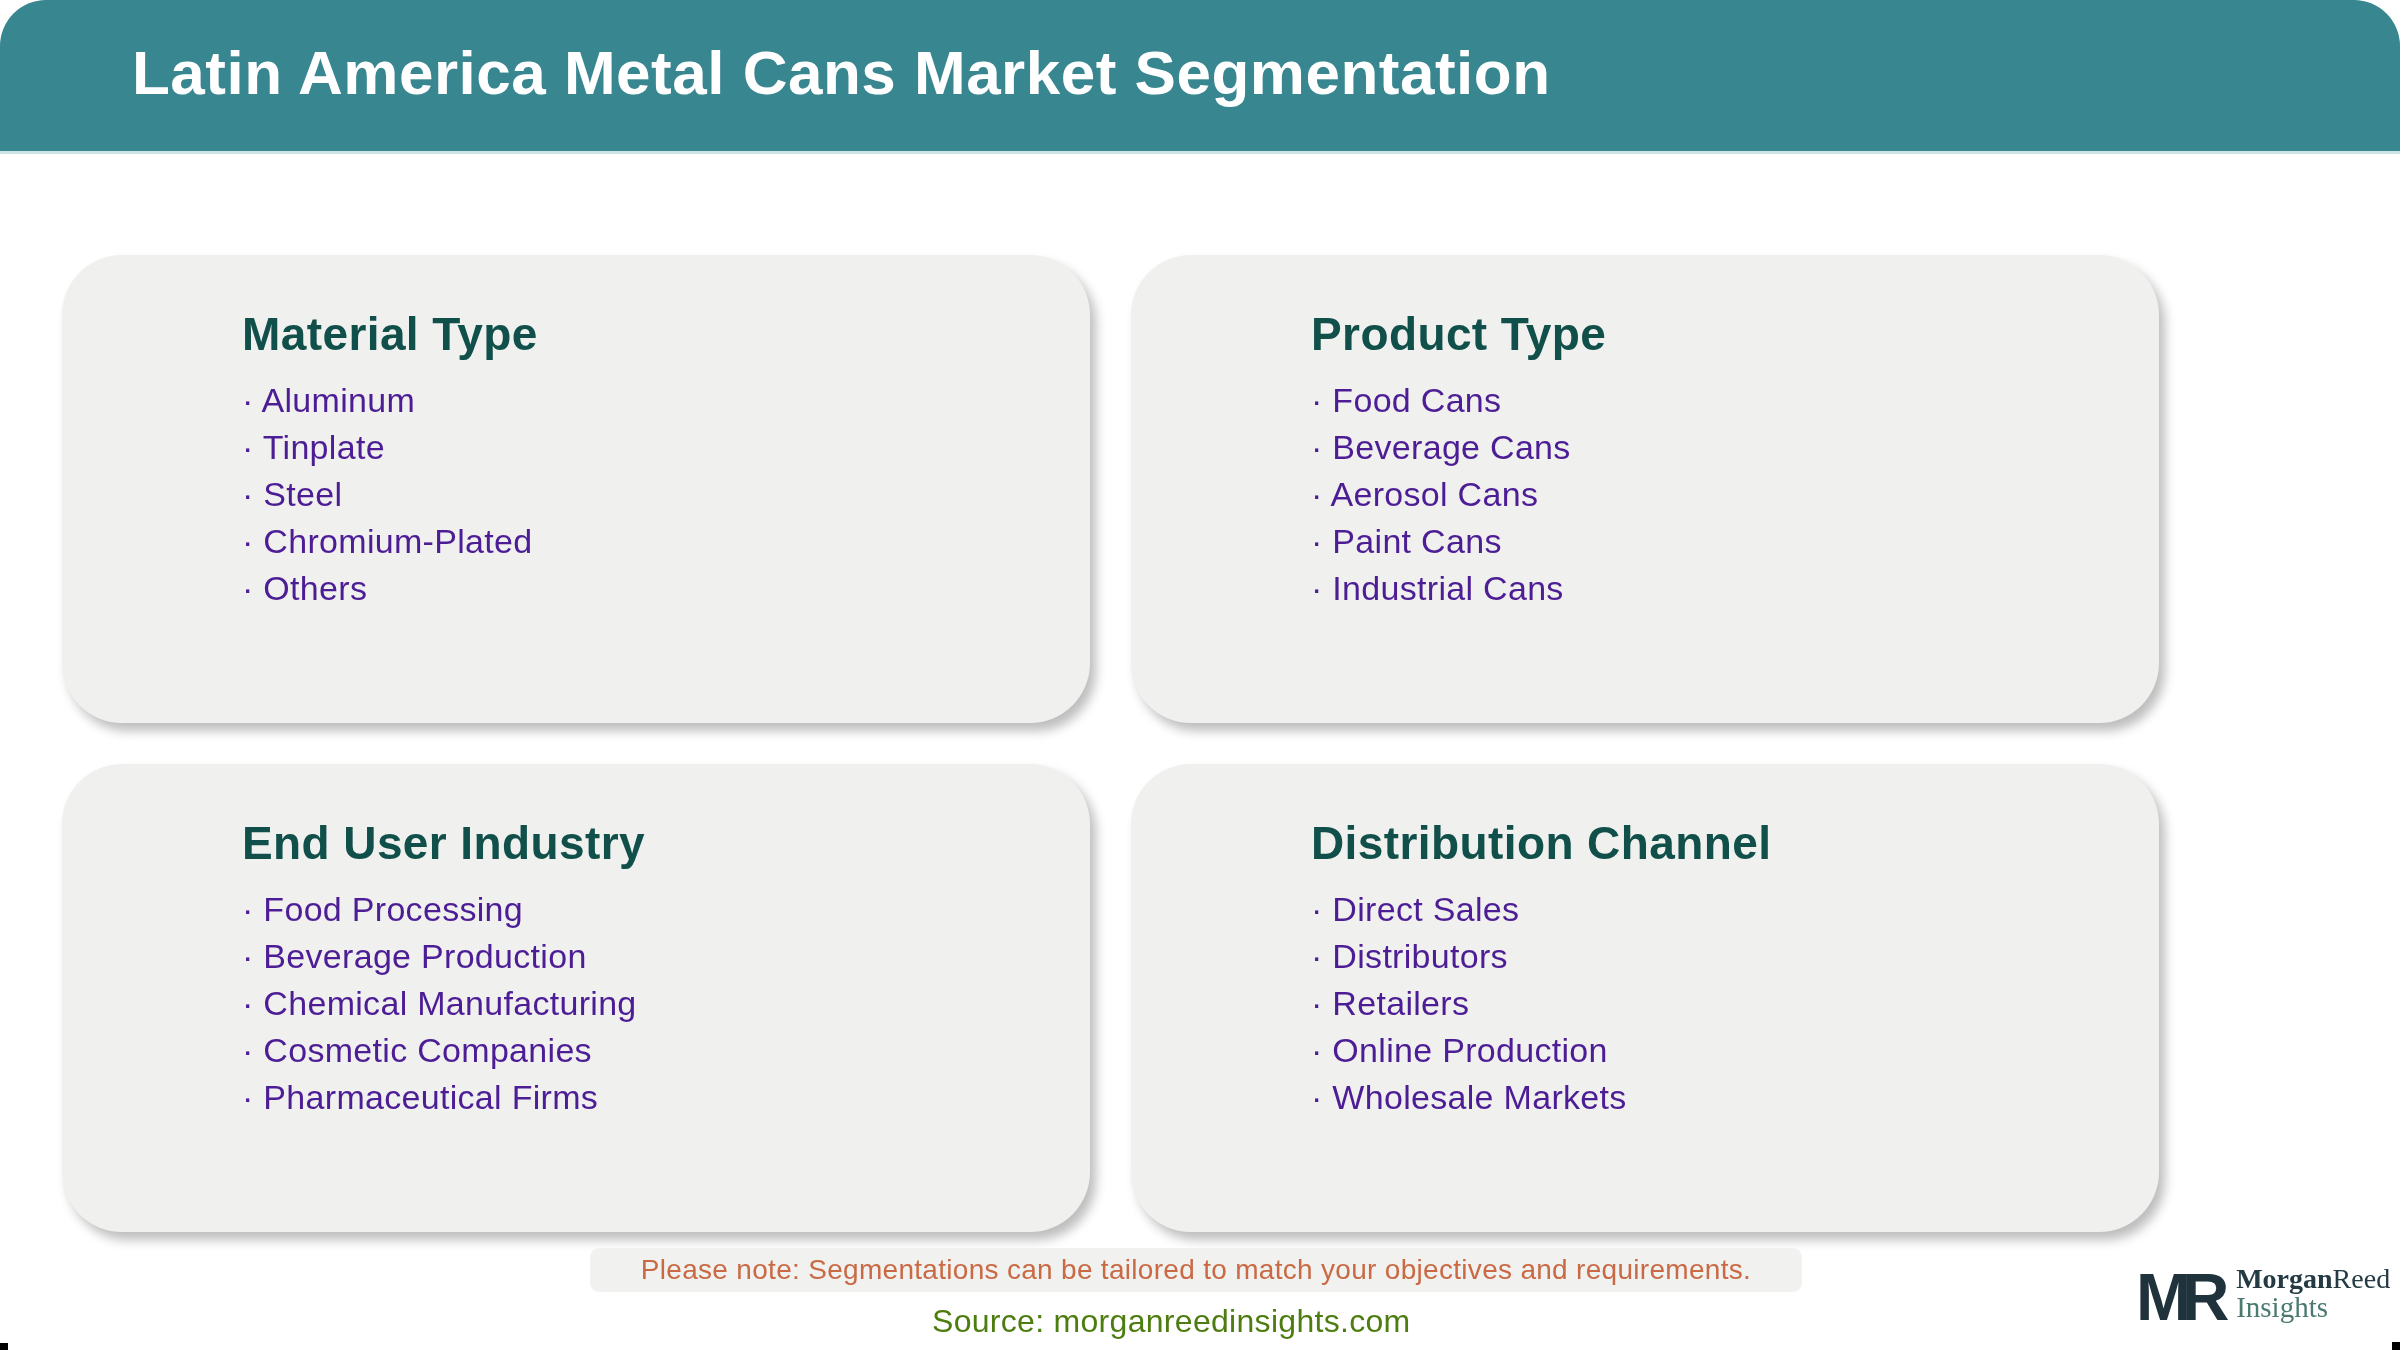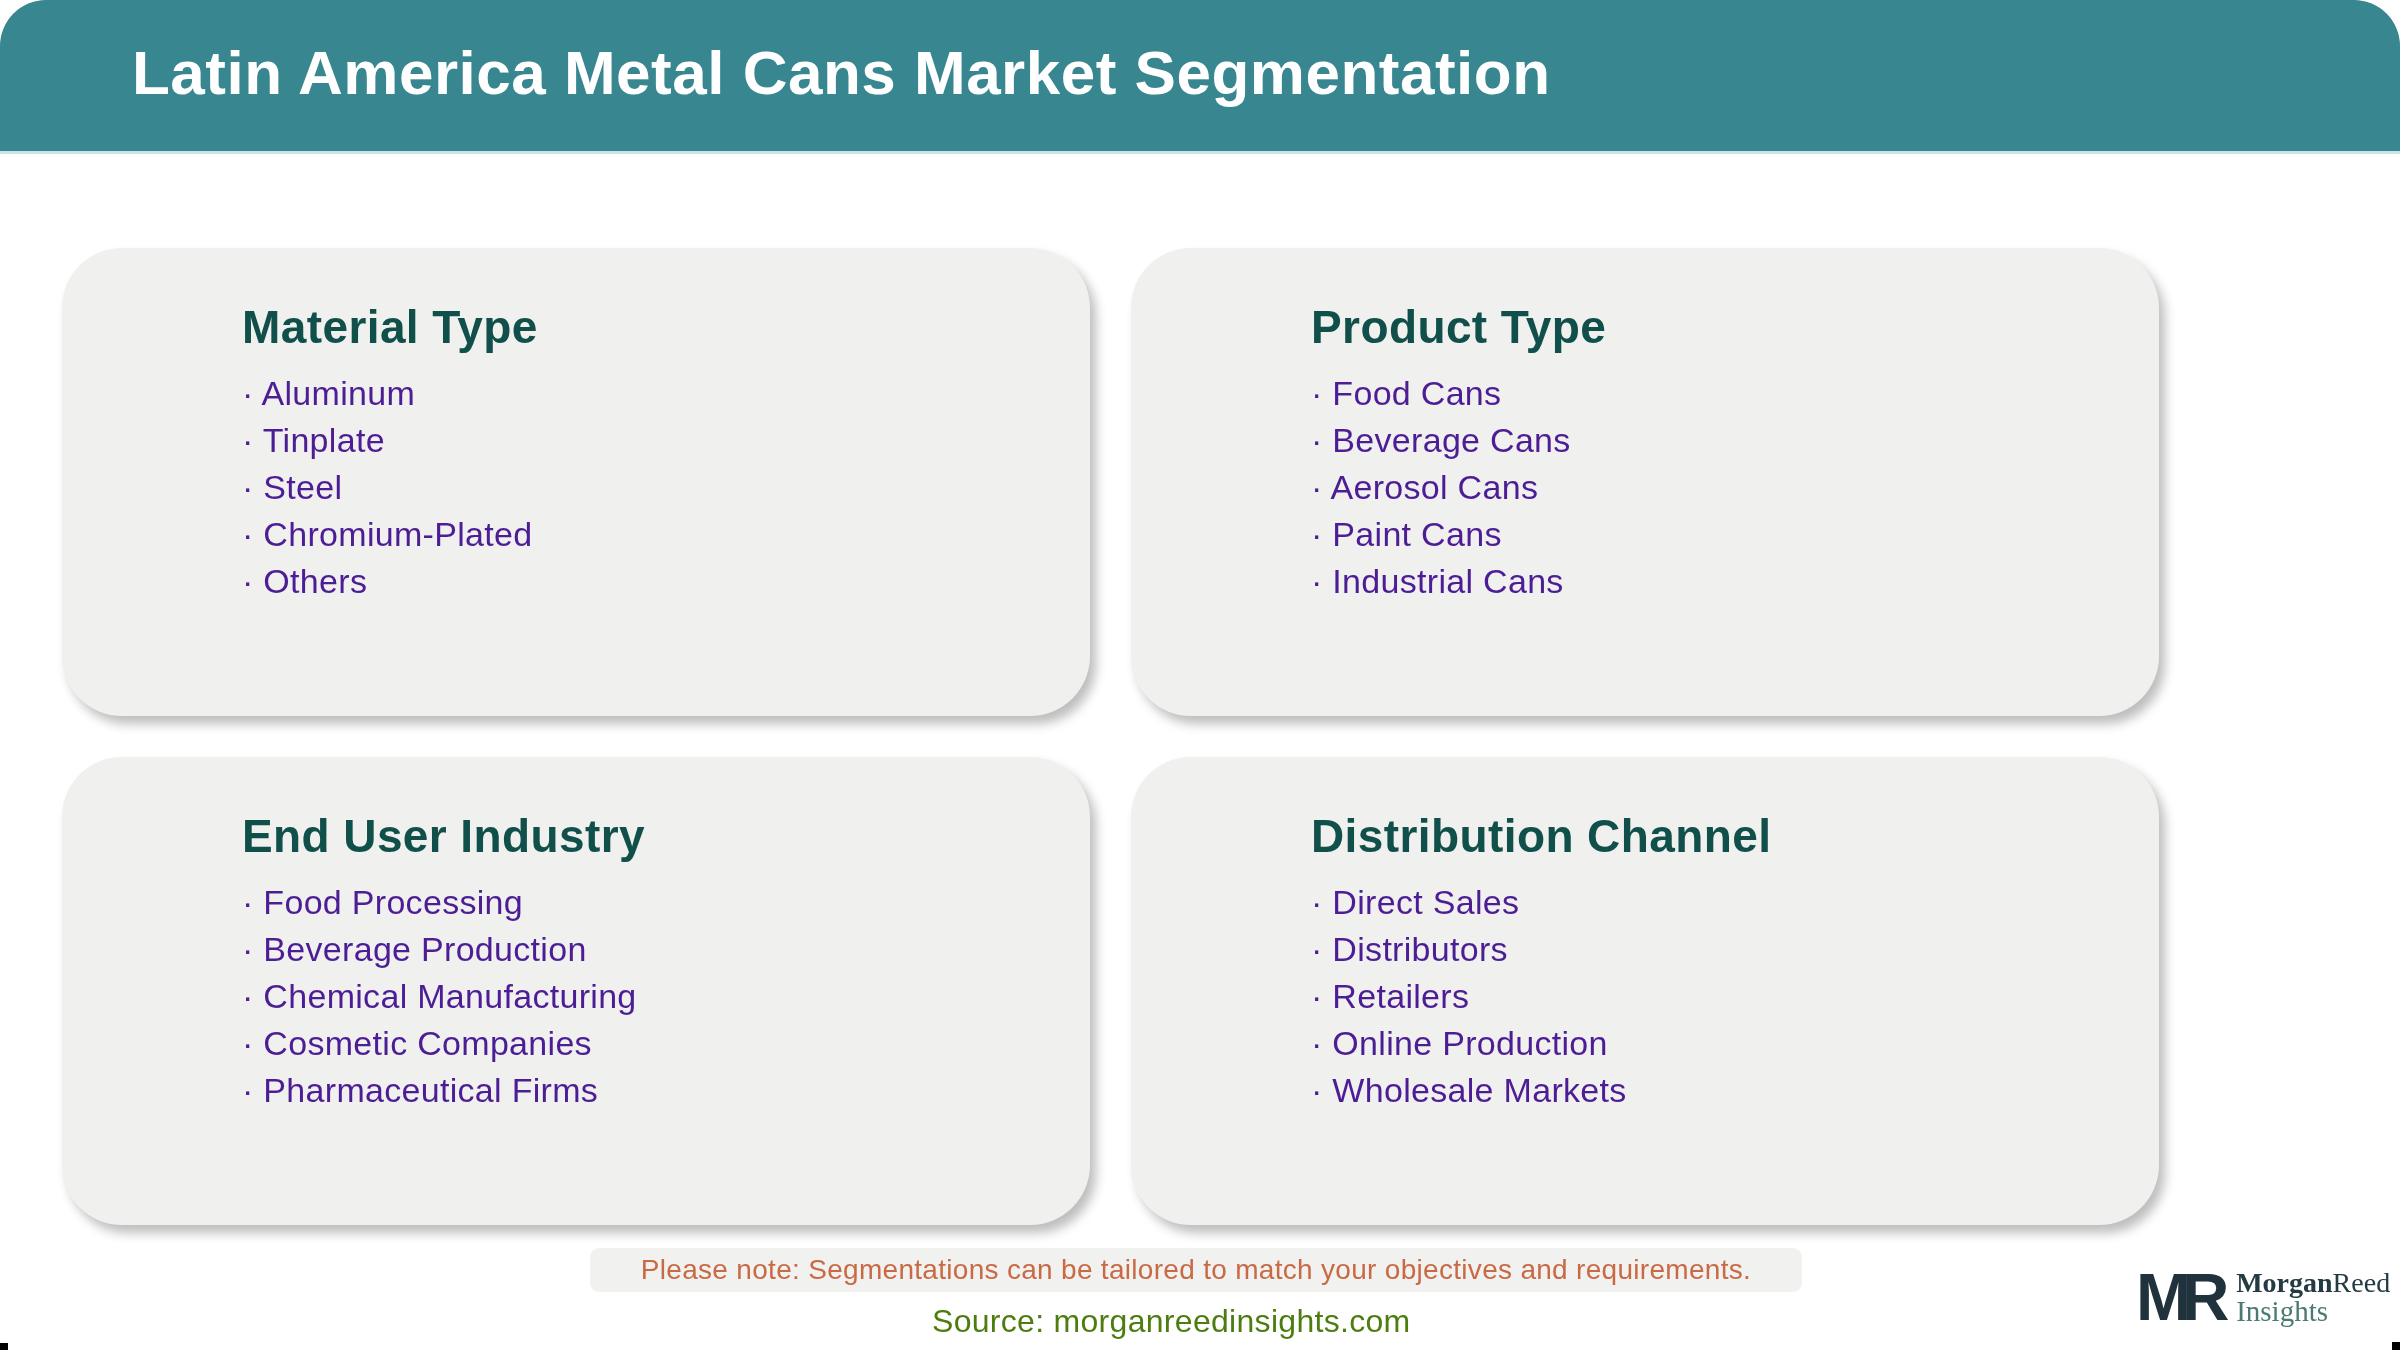--- a/index.html
+++ b/index.html
@@ -13,21 +13,21 @@
     background:#38868F;border-radius:46px 46px 0 0;
     border-bottom:3px solid #CDE4E7;
     display:flex;align-items:center;box-sizing:border-box;
   }
   .header-title{
     margin-left:132px;color:#ffffff;font-size:62px;font-weight:bold;
     letter-spacing:0.5px;padding-bottom:6px;
   }
   
   .cards-grid{
-    position:absolute;left:62px;top:248px;width:2181px;
+    position:absolute;left:62px;top:255px;width:2181px;
     display:grid;grid-template-columns:1028px 1028px;
     column-gap:125px;row-gap:42px;grid-auto-rows:468px;gap:41px;
   }
   .card{
     background:#F0F0EF;border-radius:60px;
     box-shadow:6px 8px 11px rgba(0,0,0,0.26);
     padding:52px 60px 0 180px;box-sizing:border-box;
   }
   .card-title{
     font-size:46px;font-weight:bold;color:#11504A;letter-spacing:0.4px;
@@ -43,21 +43,21 @@
     display:flex;align-items:center;justify-content:center;
   }
   .note-text{color:#C96A45;font-size:28px;letter-spacing:0.3px;}
   .source-text{
     position:absolute;left:932px;top:1303px;
     color:#4d7c0f;font-size:32px;letter-spacing:0.3px;text-align:right;
   }
   
   .logo{
     position:absolute;left:2136px;top:1264px;
-    display:flex;align-items:center;gap:8px;
+    display:flex;gap:8px;
   }
   .logo-monogram{
     font-size:66px;font-weight:800;color:#20333C;
     letter-spacing:-0.14em;line-height:1;padding-right:8px;
   }
   .logo-textblock{
     font-family:"Liberation Serif", serif;line-height:29px;
   }
   .logo-name{color:#243B44;font-size:28px;}
   .logo-name .bold{font-weight:bold;}

